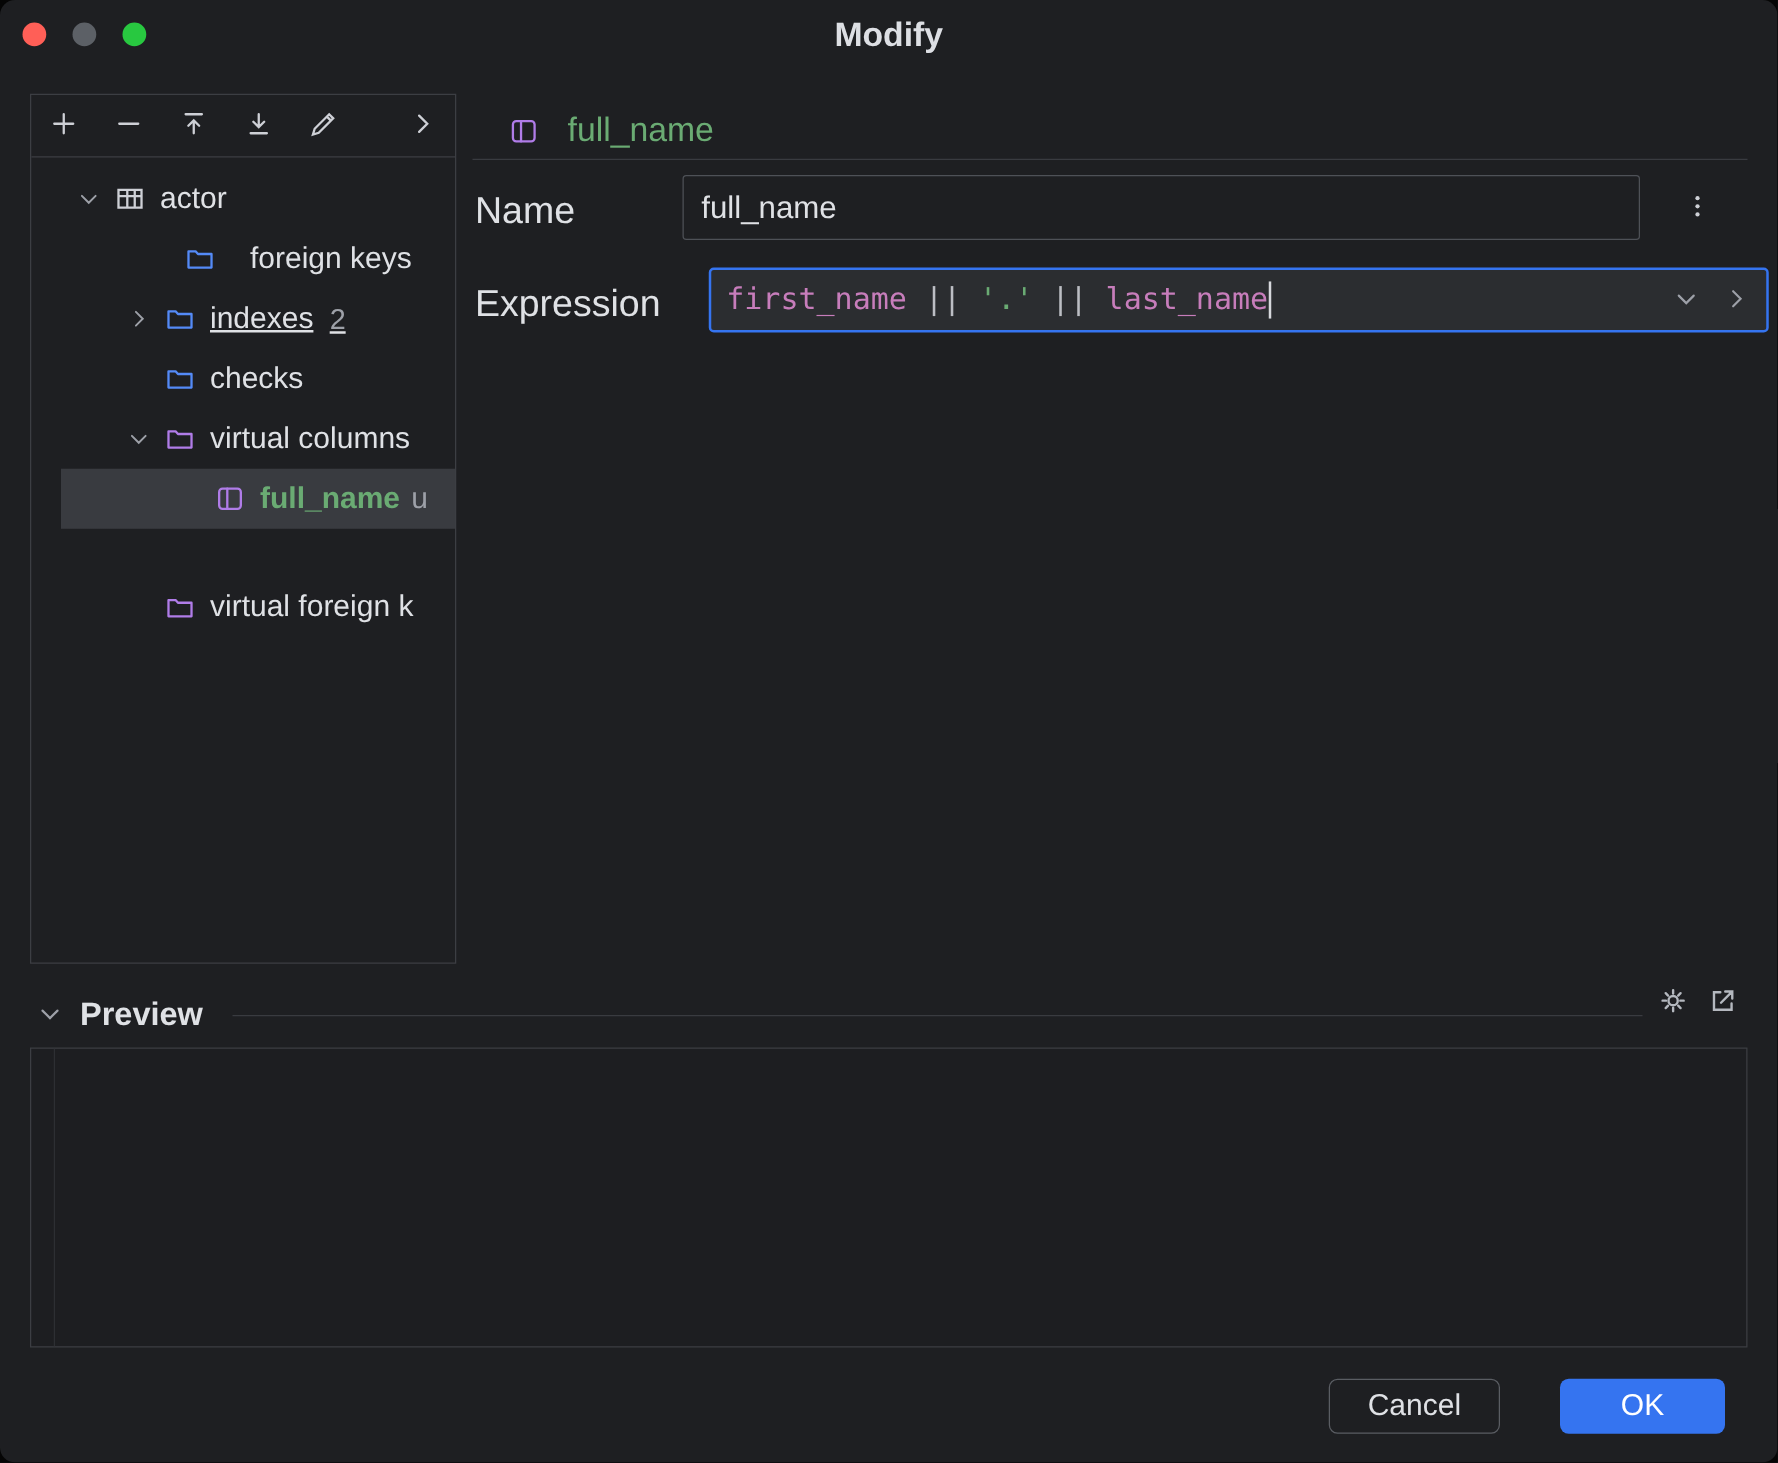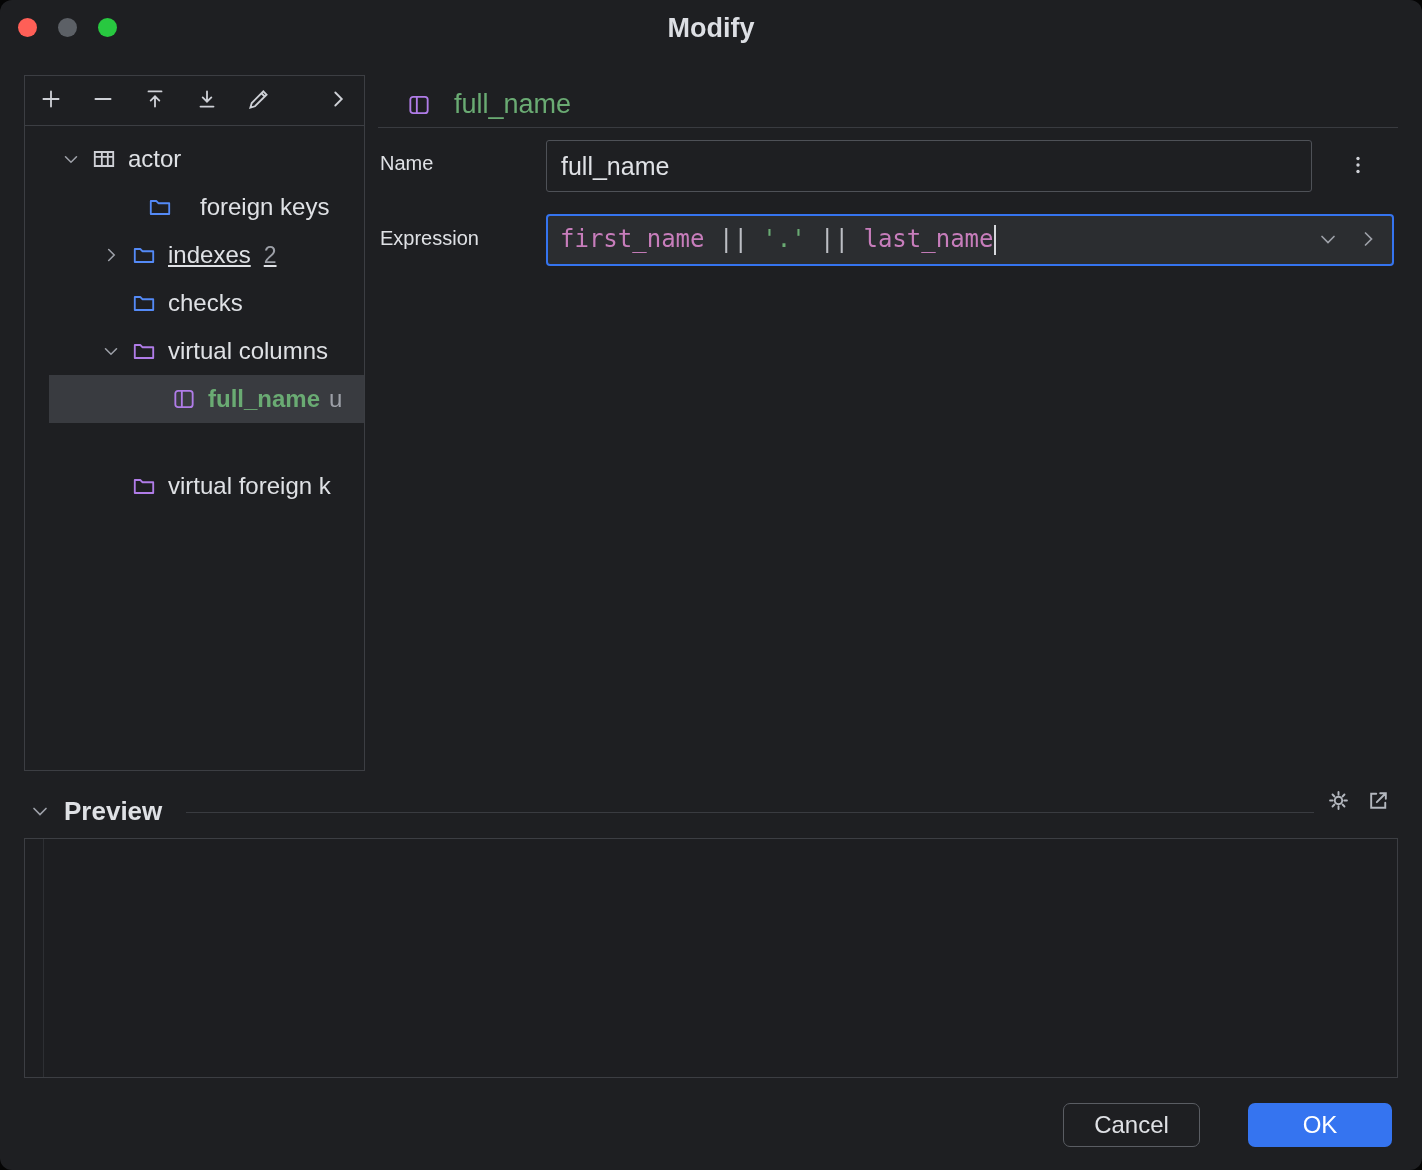--- a/index.html
+++ b/index.html
@@ -31,29 +31,29 @@
   .row.selected{background:linear-gradient(to right,transparent 24px,#393b40 24px);}
   .chev{width:36px;min-width:36px;display:flex;align-items:center;justify-content:center;color:#9da0a8;}
   .ticon{width:30px;min-width:30px;margin-right:9px;display:flex;align-items:center;justify-content:center;}
   .tlabel{font-size:24px;color:#dfe1e5;}
   .tcount{font-size:23px;color:#9da0a8;margin-left:13px;}
   .tsuffix{font-size:24px;color:#9da0a8;margin-left:9px;}
   
   .form-header{position:absolute;left:404px;top:89px;display:flex;align-items:center;gap:11px;}
   .form-header .hlabel{font-size:27px;font-weight:500;}
   .hdr-divider{position:absolute;left:378px;top:127px;width:1020px;height:1px;background:#393b40;}
-  .field-label{position:absolute;font-size:20px;color:#dfe1e5;}
+  .field-label{position:absolute;font-size:30px;color:#dfe1e5;}
   .name-label{left:380px;top:152px;}
   .name-input{position:absolute;left:546px;top:140px;width:766px;height:52px;
     box-sizing:border-box;background:transparent;border:1px solid #4e5157;border-radius:3px;
     color:#dfe1e5;font-size:25px;padding:0 14px;outline:none;font-family:"Liberation Sans",sans-serif;}
   .kebab{position:absolute;left:1342px;top:142px;width:32px;height:48px;display:flex;
     align-items:center;justify-content:center;background:none;border:none;color:#ced0d6;cursor:pointer;padding:0;}
   .expr-label{left:380px;top:227px;}
-  .expr-box{position:absolute;left:546px;top:214px;width:848px;height:52px;box-sizing:border-box;
+  .expr-box{position:absolute;left:567px;top:214px;width:848px;height:52px;box-sizing:border-box;
     background:#2b2d30;border:2px solid #3574f0;border-radius:4px;display:flex;align-items:center;
     padding:0 12px;}
   .expr-code{flex:1;font-family:"DejaVu Sans Mono",monospace;font-size:24px;white-space:pre;overflow:hidden;}
   .caret{display:inline-block;width:2px;height:30px;background:#d6d8dc;vertical-align:middle;
     animation:blink 1.1s steps(1) infinite;}
   @keyframes blink{50%{opacity:0;}}
   .expr-icons{display:flex;align-items:center;gap:16px;color:#9da0a8;}
   .expr-icons .ib{background:none;border:none;padding:0;color:#9da0a8;cursor:pointer;display:flex;}
   
   .preview-chev{position:absolute;left:28px;top:799px;color:#9da0a8;cursor:pointer;}
@@ -61,21 +61,21 @@
   .preview-rule{position:absolute;left:186px;top:812px;width:1128px;height:1px;background:#393b40;}
   .preview-gear{position:absolute;left:1325px;top:787px;color:#b4b8bf;background:none;border:none;padding:0;cursor:pointer;}
   .preview-export{position:absolute;left:1365px;top:787px;color:#b4b8bf;background:none;border:none;padding:0;cursor:pointer;}
   .preview-box{position:absolute;left:24px;top:838px;width:1374px;height:240px;
     border:1px solid #3c3e43;box-sizing:border-box;background:#1d1e21;}
   .preview-box::before{content:"";position:absolute;left:18px;top:0;bottom:0;width:1px;background:#2d2f33;}
   
   .btn{position:absolute;top:1103px;height:44px;border-radius:7px;font-size:24px;
     font-family:"Liberation Sans",sans-serif;cursor:pointer;}
   .btn-cancel{left:1063px;width:137px;background:transparent;border:1px solid #5a5d63;color:#dfe1e5;}
-  .btn-ok{left:1248px;width:144px;background:#3574f0;border:none;color:#ffffff;}
+  .btn-ok{left:1248px;width:132px;background:#3574f0;border:none;color:#ffffff;}
 </style>
 </head>
 <body>
 
 <div class="window">
 
   <div class="titlebar">
     <div class="traffic">
       <span class="dot close"></span>
       <span class="dot min"></span>

